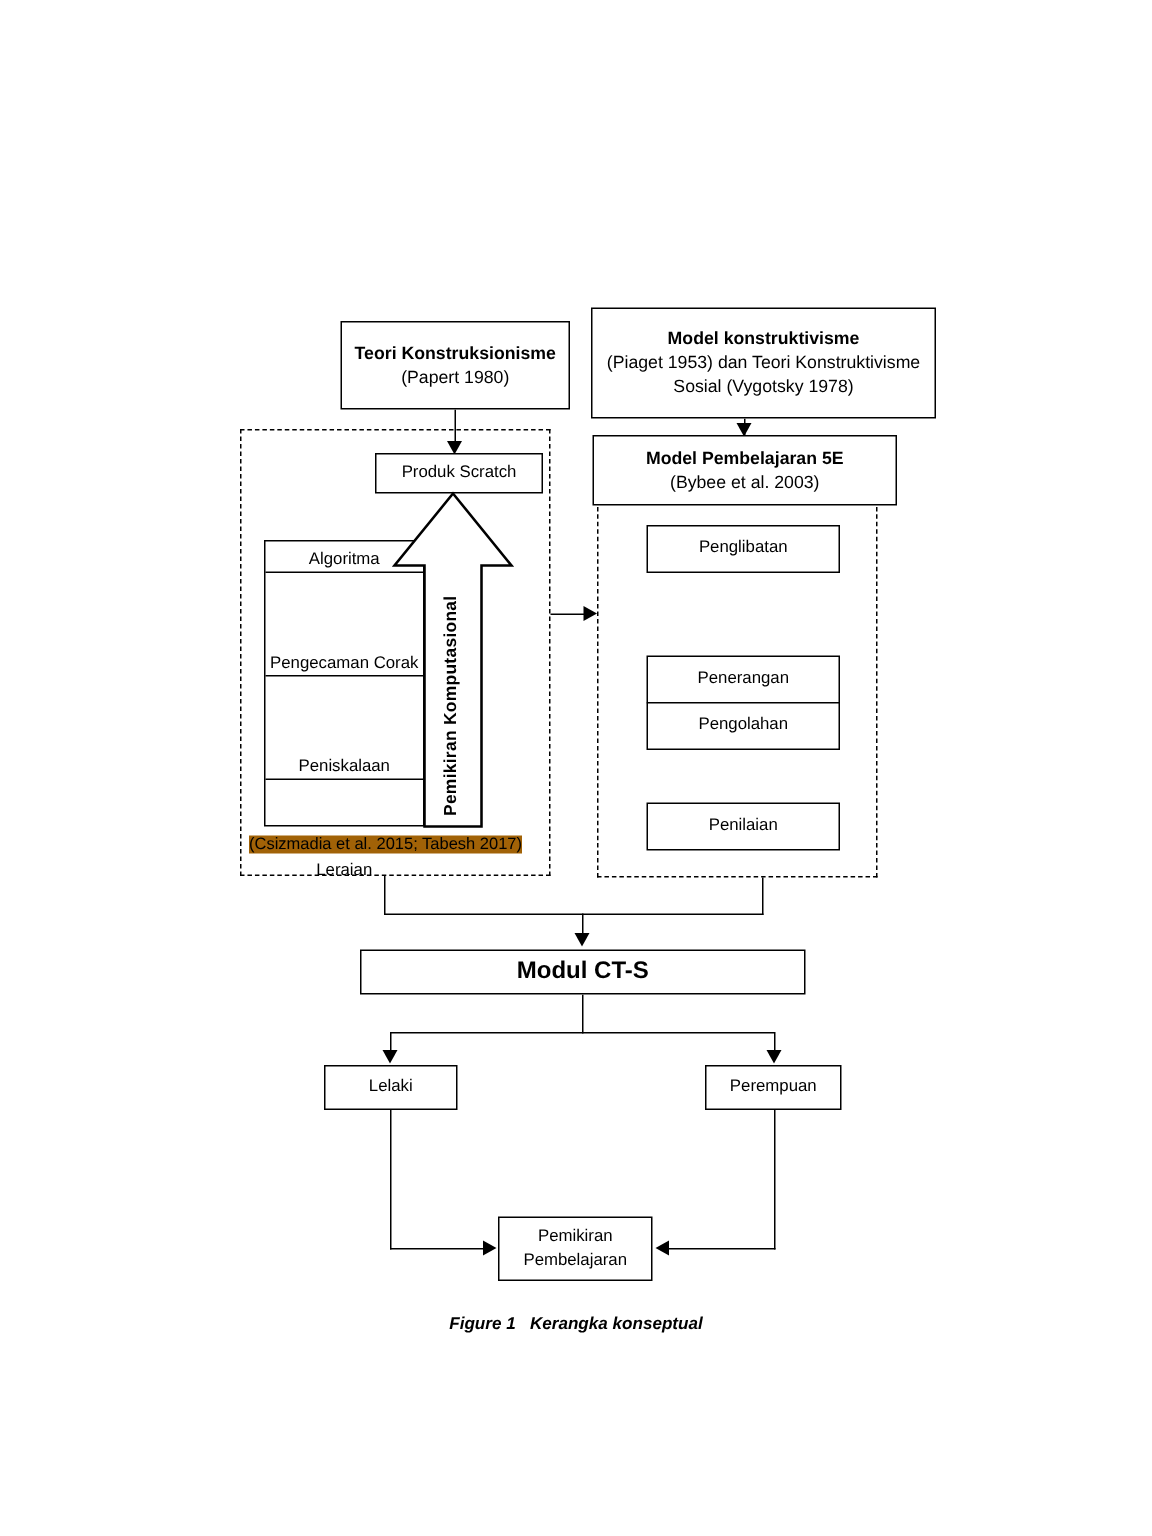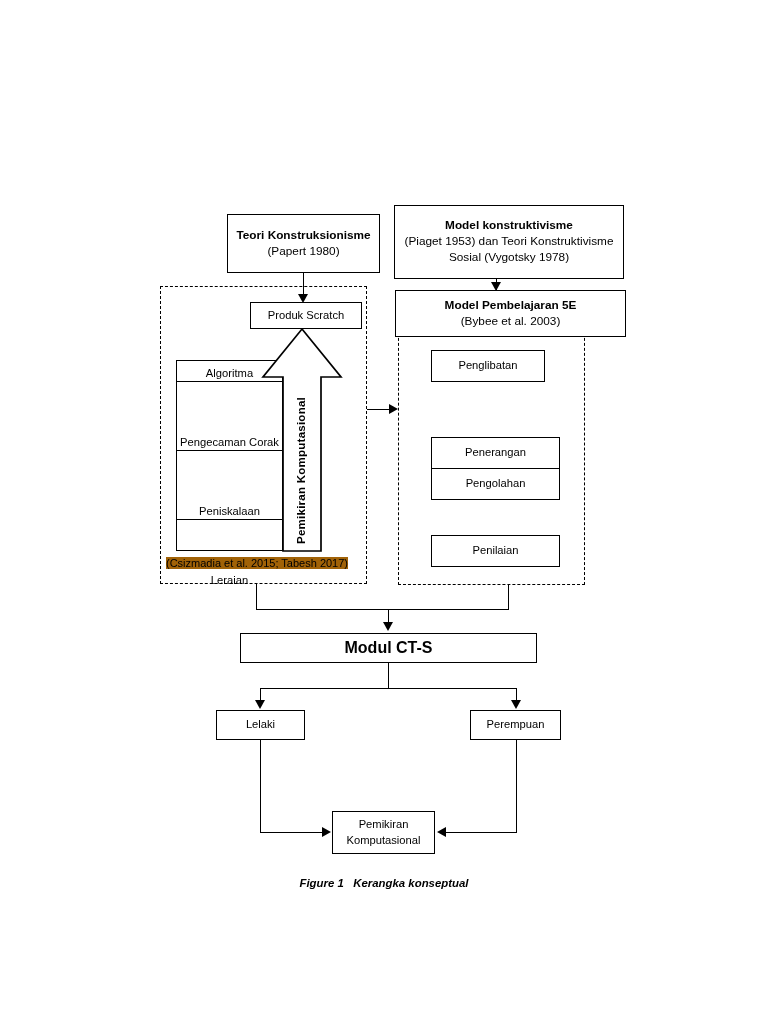--- a/index.html
+++ b/index.html
@@ -188,26 +188,26 @@
 
   <svg id="ct-arrow" style="left:260px; top:294px;" width="84" height="228" viewBox="0 0 84 228">
     <polygon points="42,3 81,51 61,51 61,225 23,225 23,51 3,51" fill="#ffffff" stroke="#000000" stroke-width="1.7" stroke-linejoin="miter"></polygon>
   </svg>
   <div id="ct-arrow-label" style="left:294px; top:352px; height:160px;">Pemikiran Komputasional</div>
 
   <div id="citation-left" style="left:166px; top:525px;">(Csizmadia et al. 2015; Tabesh 2017)</div>
 
   <div class="dashed" style="left:398px; top:286px; width:187px; height:267px;"></div>
 
-  <div class="box" style="left:395px; top:258px; width:231px; height:47px;">
+  <div class="box" style="left:395px; top:258px; width:203px; height:47px;">
     <span class="ln b fs115">Model Pembelajaran 5E</span>
     <span class="ln fs115">(Bybee et al. 2003)</span>
   </div>
 
-  <div class="box" style="left:431px; top:318px; width:114px; height:32px;align-items:center;">
+  <div class="box" style="left:431px; top:318px; width:129px; height:32px;align-items:center;">
     <span class="ln fs11">Penglibatan</span>
   </div>
   <div class="box" style="left:431px; top:405px; width:129px; height:32px;">
     <span class="ln fs11">Penerangan</span>
   </div>
   <div class="box" style="left:431px; top:436px; width:129px; height:32px;">
     <span class="ln fs11">Pengolahan</span>
   </div>
   <div class="box" style="left:431px; top:503px; width:129px; height:32px;">
     <span class="ln fs11">Penilaian</span>
@@ -243,18 +243,18 @@
   <div class="vline" style="left:260px; top:708px; height:93px;"></div>
   <div class="hline" style="left:260px; top:800px; width:63px;"></div>
   <div class="arrow-right" style="left:322px; top:795px;"></div>
 
   <div class="vline" style="left:516px; top:708px; height:93px;"></div>
   <div class="hline" style="left:445px; top:800px; width:72px;"></div>
   <div class="arrow-left" style="left:437px; top:795px;"></div>
 
   <div class="box" style="left:332px; top:779px; width:103px; height:43px;">
     <span class="ln fs11">Pemikiran</span>
-    <span class="ln fs11">Komputasional</span>
+    <span class="ln fs11">Pembelajaran</span>
   </div>
 
   <div id="figure-caption" style="left:0px; top:845px;">Figure 1   Kerangka konseptual</div>
 
 </div>
 
 </body></html>

